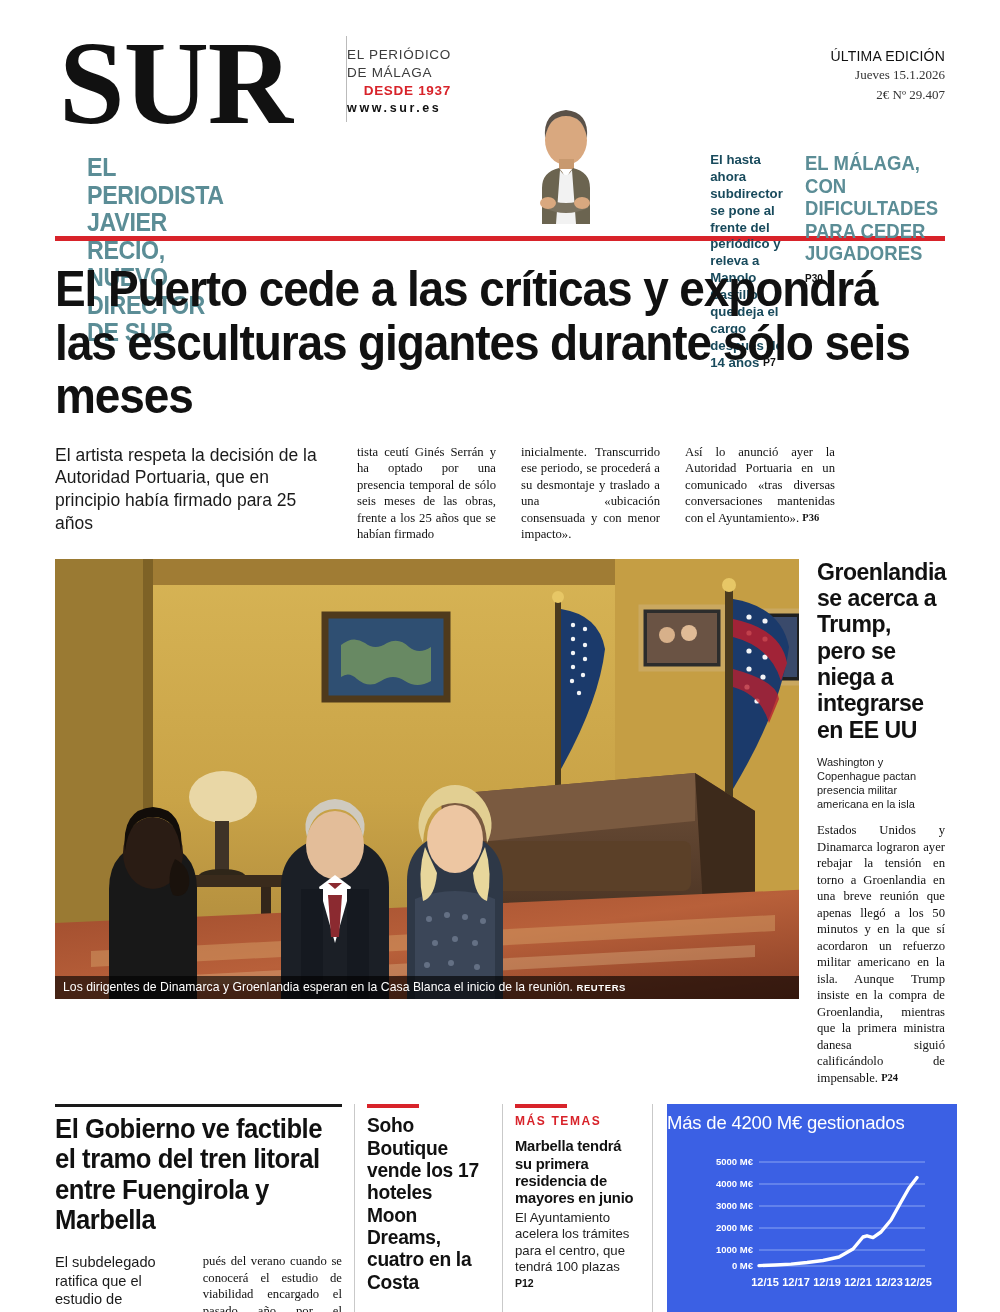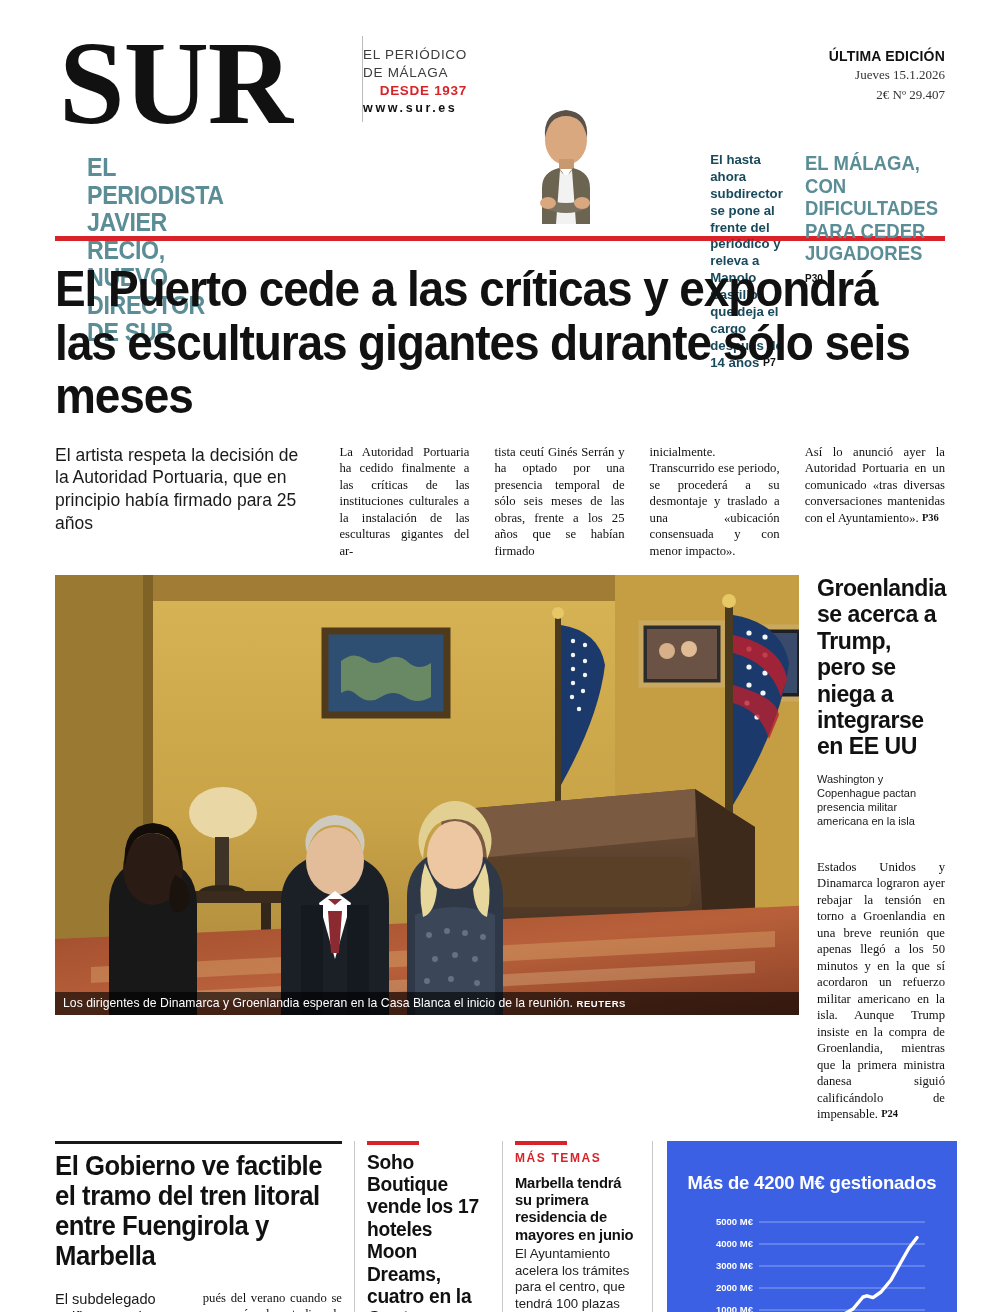--- a/index.html
+++ b/index.html
@@ -17,21 +17,20 @@
     background: #fff;
     padding: 0 55px;
   }
 
   
   .masthead {
     display: flex;
     align-items: flex-start;
     padding-top: 36px;
     height: 140px;
-    gap: 16px;
   }
   .sur-logo {
     font-family: "Liberation Serif", serif;
     font-weight: 700;
     font-size: 118px;
     line-height: 0.82;
     letter-spacing: -1px;
     color: #111;
     margin-left: 4px;
   }
@@ -61,21 +60,21 @@
     letter-spacing: 2.6px;
     font-size: 12.5px;
     margin-top: 2px;
   }
   .masthead-right {
     margin-left: auto;
     text-align: right;
     padding-top: 12px;
   }
   .masthead-right .edicion {
-    font-weight: 700;
+    font-weight: 400;
     font-size: 14px;
     letter-spacing: 0.2px;
     color: #111;
   }
   .masthead-right .meta {
     font-size: 13px;
     color: #333;
     margin-top: 2px;
     line-height: 1.35;
     font-family: Liberation Serif, serif;
@@ -219,21 +218,21 @@
     transform: scaleX(0.96);
     transform-origin: left top;
   }
   .greenland .sub {
     margin-top: 13px;
     font-size: 11px;
     line-height: 1.27;
     color: #1a1a1a;
   }
   .greenland .body {
-    margin-top: 30px;
+    margin-top: 10px;
     font-family: "Liberation Serif", serif;
     font-size: 12.7px;
     line-height: 1.30;
     color: #111;
     text-align: justify;
   }
 
   
   .bottom-row {
     display: flex;
@@ -311,24 +310,23 @@
   
   .ad {
     background: #3b60e4;
     width: 290px;
     height: 300px;
     position: relative;
     color: #fff;
     overflow: hidden;
   }
   .ad-title {
-    text-align: center;
-    font-weight: 700;
+    font-weight: 400;
     font-size: 18.5px;
-    padding-top: 31px;
+    padding-top: 8px;
     letter-spacing: -0.2px;
   }
   .ad-chart { margin-top: 10px; }
 </style>
 </head>
 <body>
 
 <div class="page">
 
   <div class="masthead">
@@ -377,21 +375,20 @@
       <span class="pg">P30</span></h3>
     </div>
   </div>
 
   <div class="red-rule"></div>
 
   <div class="main-head">El Puerto cede a las críticas y expondrá las esculturas gigantes durante sólo seis meses</div>
 
   <div class="lead-row">
     <div class="lead-sub">El artista respeta la decisión de la Autoridad Portuaria, que en principio había firmado para 25 años</div>
-    <div class="lead-col">La Autoridad Portuaria ha cedido finalmente a las críticas de las instituciones culturales a la instalación de las esculturas gigantes del ar-</div>
     <div class="lead-col">tista ceutí Ginés Serrán y ha optado por una presencia temporal de sólo seis meses de las obras, frente a los 25 años que se habían firmado</div>
     <div class="lead-col">inicialmente. Transcurrido ese periodo, se procederá a su desmontaje y traslado a una «ubicación consensuada y con menor impacto».</div>
     <div class="lead-col last">
       <span>Así lo anunció ayer la Autoridad Portuaria en un comunicado «tras diversas conversaciones mantenidas con el Ayuntamiento».</span>
       <span class="pg">P36</span>
     </div>
   </div>
 
   <div class="mid-row">
     <div class="photo-wrap">

